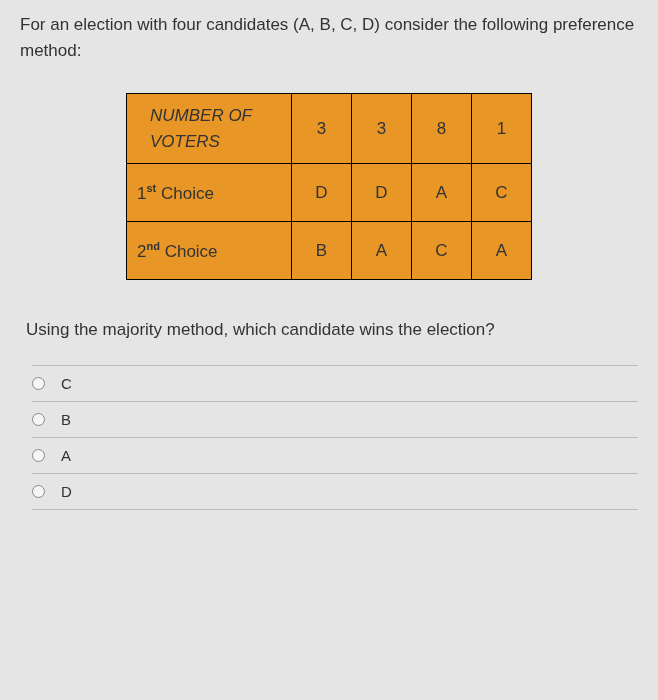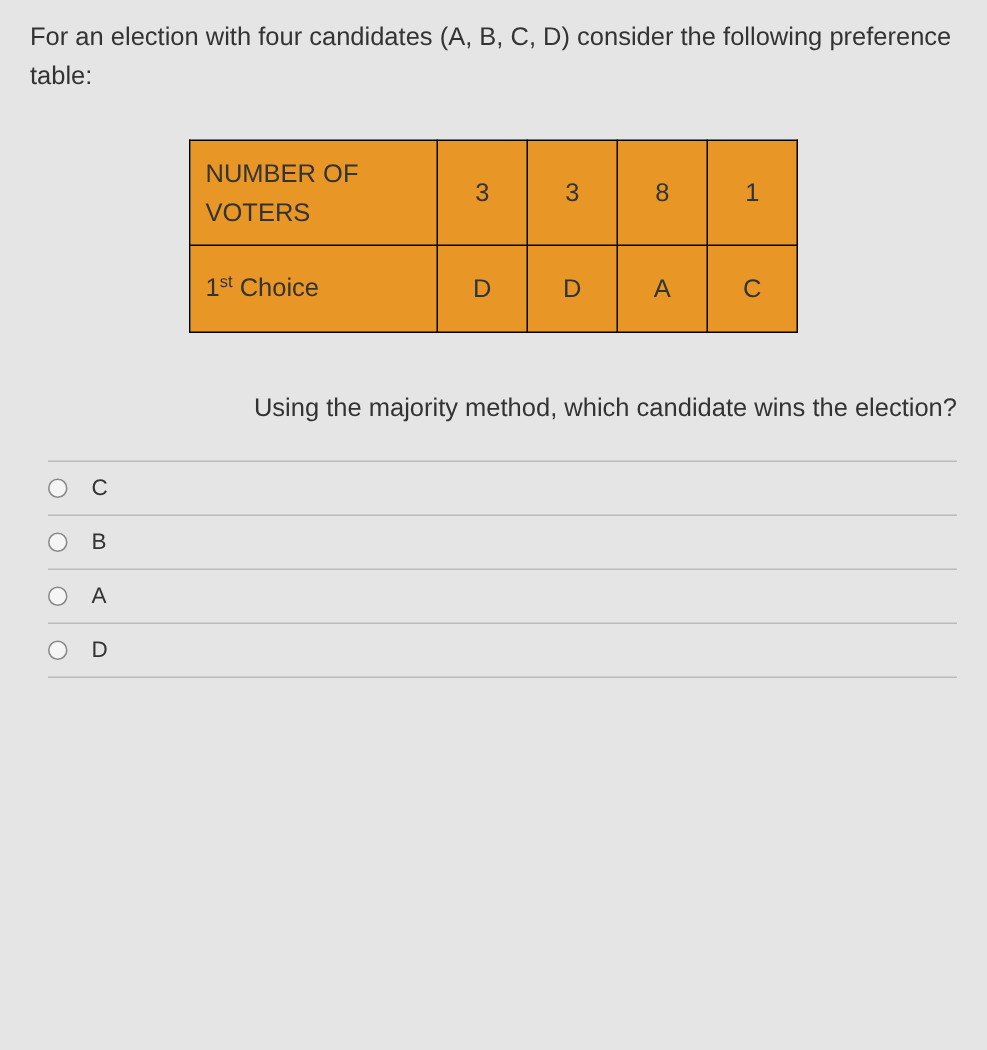--- a/index.html
+++ b/index.html
@@ -44,33 +44,34 @@
     td.data-cell {
       width: 60px;
       height: 58px;
     }
     td.header-cell {
       width: 60px;
       height: 70px;
     }
     td.header-label {
       text-align: left;
-      padding-left: 10px;
+      padding-left: 23px;
       width: 165px;
       height: 70px;
       line-height: 1.5;
+      font-style: italic;
     }
     sup {
       font-size: 11px;
+      font-weight: bold;
     }
     .question {
       font-size: 17px;
       margin-bottom: 25px;
       padding-left: 6px;
-      text-align: right;
     }
     .options {
       padding-left: 12px;
     }
     .option {
       display: flex;
       align-items: center;
       border-bottom: 1px solid #bbb;
       padding: 9px 0;
     }
@@ -85,38 +86,45 @@
       margin-right: 16px;
       background: #f5f5f5;
     }
     .option-label {
       font-size: 15px;
     }
   </style>
 </head>
 <body>
 
-<div class="intro">For an election with four candidates (A, B, C, D) consider the following preference table:</div>
+<div class="intro">For an election with four candidates (A, B, C, D) consider the following preference method:</div>
 
 <div class="table-wrapper">
   <table>
     <tbody>
         <tr>
       <td class="header-label">NUMBER OF VOTERS</td>
       <td class="header-cell">3</td>
       <td class="header-cell">3</td>
       <td class="header-cell">8</td>
       <td class="header-cell">1</td>
     </tr>
     <tr>
       <td class="row-label"><span>1</span><sup>st</sup><span> Choice</span></td>
       <td class="data-cell">D</td>
       <td class="data-cell">D</td>
       <td class="data-cell">A</td>
       <td class="data-cell">C</td>
+    </tr>
+    <tr>
+      <td class="row-label"><span>2</span><sup>nd</sup><span> Choice</span></td>
+      <td class="data-cell">B</td>
+      <td class="data-cell">A</td>
+      <td class="data-cell">C</td>
+      <td class="data-cell">A</td>
     </tr>
   </tbody>
     </table>
 </div>
 
 <div class="question">Using the majority method, which candidate wins the election?</div>
 
 <div class="options">
   <div class="option">
     <div class="radio"></div>

